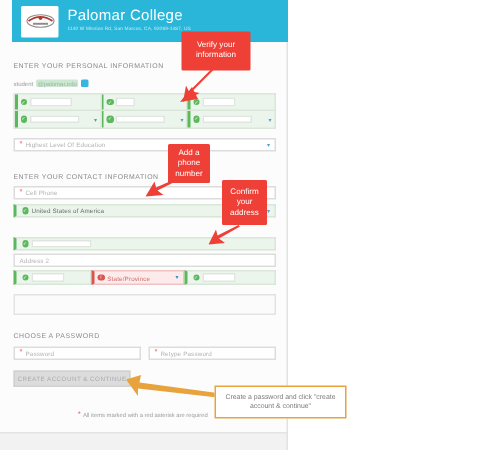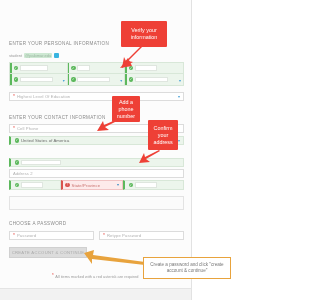--- a/index.html
+++ b/index.html
@@ -301,20 +301,34 @@
 </head>
 <body>
 
 <div id="page">
 
   <div class="page-bg-right"></div>
 
   <div class="card"></div>
   <div class="card-bottom-strip"></div>
 
+  <div class="header">
+    <div class="logo-box">
+      <svg width="22" height="16" viewBox="0 0 22 16">
+        <ellipse cx="11" cy="8" rx="9" ry="4.2" fill="none" stroke="#8c8c8c" stroke-width="0.7"></ellipse>
+        <path d="M3 8 Q11 2.5 19 8" fill="none" stroke="#b03a2e" stroke-width="1.1"></path>
+        <rect x="6" y="9.2" width="10" height="1.3" fill="#8c8c8c"></rect>
+        <circle cx="11" cy="6.2" r="1.2" fill="#b03a2e"></circle>
+      </svg>
+    </div>
+    <div class="header-text">
+      <span class="college-name">Palomar College</span>
+      <span class="college-addr">1140 W Mission Rd, San Marcos, CA, 92069-1487, US</span>
+    </div>
+  </div>
 
   <div class="section-title" style="left:9px; top:41px;">ENTER YOUR PERSONAL INFORMATION</div>
 
   <div class="email-line" style="left:9px; top:53px;">
     <span>student</span>
       <span class="email-redact">@palomar.edu</span>
     <span class="email-badge"></span>
   </div>
 
   <div class="grid-block" style="left:9px; top:62px; width:175px; height:24px; grid-template-columns:1fr 1fr 1fr; grid-template-rows:1fr 1fr;">

